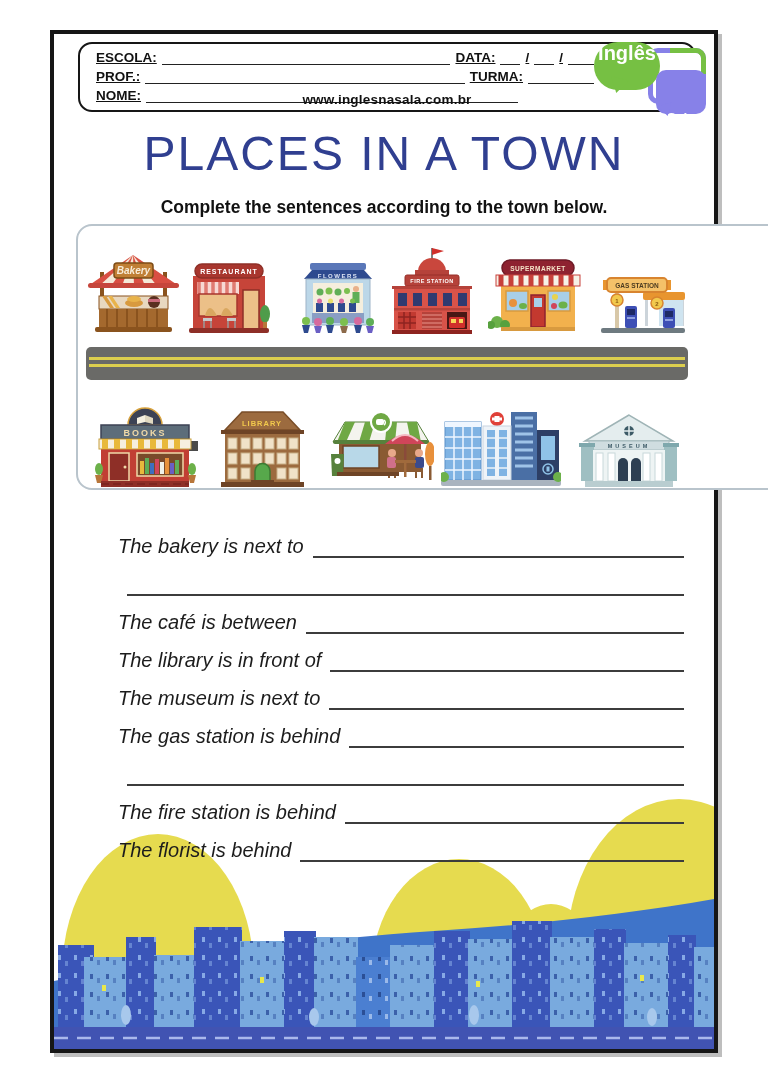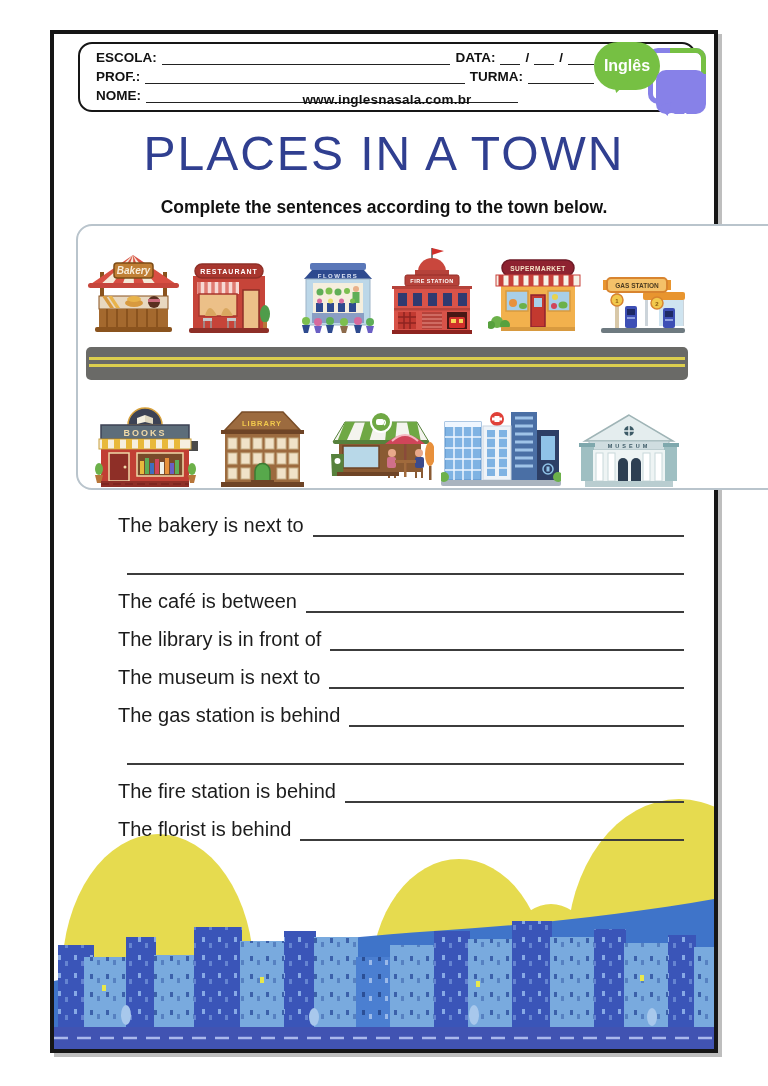--- a/index.html
+++ b/index.html
@@ -7,39 +7,39 @@
   body { background:#fff; font-family:"Liberation Sans",sans-serif; position:relative; overflow:hidden; }
 
   .frame { position:absolute; left:50px; top:30px; width:668px; height:1023px;
            border:4px solid #161616; background:#fff;
            box-shadow:4px 4px 0 rgba(110,110,110,.45); }
 
   
   .hdr { position:absolute; left:24px; top:8px; width:618px; height:70px;
          border:2.5px solid #161616; border-radius:14px; background:#fff; }
   .hdr-row { position:absolute; left:16px; right:100px; display:flex; align-items:flex-end;
-             font-weight:bold; font-size:13.5px; color:#111; gap:5px; }
+             font-weight:bold; font-size:13.5px; color:#111; gap:5px;text-decoration:underline; }
   .r1{ top:6px; } .r2{ top:25px; } .r3{ top:44px; right:176px; }
   .uline { flex:1; border-bottom:1.6px solid #222; height:15px; }
   .useg { border-bottom:1.6px solid #222; height:15px; }
   .seg-s{ width:20px; } .seg-m{ width:26px; } .seg-t{ width:66px; }
   .slash { font-weight:bold; }
   .website { position:absolute; bottom:3px; left:0; width:100%; text-align:center;
              font-weight:bold; font-size:13.5px; color:#111; letter-spacing:.2px; }
 
   
   .logo { position:absolute; left:538px; top:0; width:124px; height:88px; z-index:6; }
   .logo-frame { position:absolute; left:56px; top:14px; width:58px; height:56px;
                 background:#fff; border:5px solid #8781e8; border-radius:10px; }
   .logo-corner { position:absolute; left:78px; top:14px; width:36px; height:26px;
                  border-top:5px solid #76c043; border-right:5px solid #76c043;
                  border-top-right-radius:10px; }
   .bubble-green { position:absolute; left:2px; top:8px; width:66px; height:48px;
                   background:#76c043; border-radius:26px; color:#fff; font-weight:bold;
-                  font-size:16px; display:flex; align-items:center; justify-content:center; }
+                  font-size:20px; display:flex; justify-content:center; }
   .bubble-green::after { content:""; position:absolute; left:14px; bottom:-12px;
                   border:9px solid transparent; border-top:15px solid #76c043;
                   transform:rotate(14deg); }
   .bubble-purple { position:absolute; left:64px; top:36px; width:50px; height:44px;
                   background:#8781e8; border-radius:10px; color:#fff; font-weight:bold;
                   font-size:13.5px; line-height:1.15; display:flex; flex-direction:column;
                   align-items:center; justify-content:center;gap:36px; }
   .bubble-purple::after { content:""; position:absolute; left:4px; bottom:-9px;
                   border:7px solid transparent; border-top:12px solid #8781e8;
                   transform:rotate(-16deg); }
@@ -55,21 +55,21 @@
           border:2px solid #b9c4cc; border-radius:16px; background:#fff; }
   .town svg { position:absolute; }
   .road { position:absolute; left:8px; top:121px; width:602px; height:33px;
           background:#6a6a67; border-radius:5px; }
   .lane { position:absolute; left:3px; right:3px; height:3px; background:#ddcf4e; }
   .lane1{ top:10px; } .lane2{ top:17px; }
 
   svg text { font-family:"Liberation Sans",sans-serif; }
 
   
-  .sentences { position:absolute; left:64px; top:465px; width:566px; z-index:3; }
+  .sentences { position:absolute; left:64px; top:486px; width:566px; z-index:3;font-style:italic; }
   .sent { display:flex; align-items:flex-end; height:38px; font-size:20px; color:#1c1c1c; }
   .sent .txt { white-space:pre; }
   .sent .blank { flex:1; border-bottom:2px solid #3c3c3c; margin-left:9px; height:26px; }
 
   
   .skyline { position:absolute; left:0; bottom:0; width:660px; height:260px; z-index:1; }
 </style>
 </head>
 <body>
 

